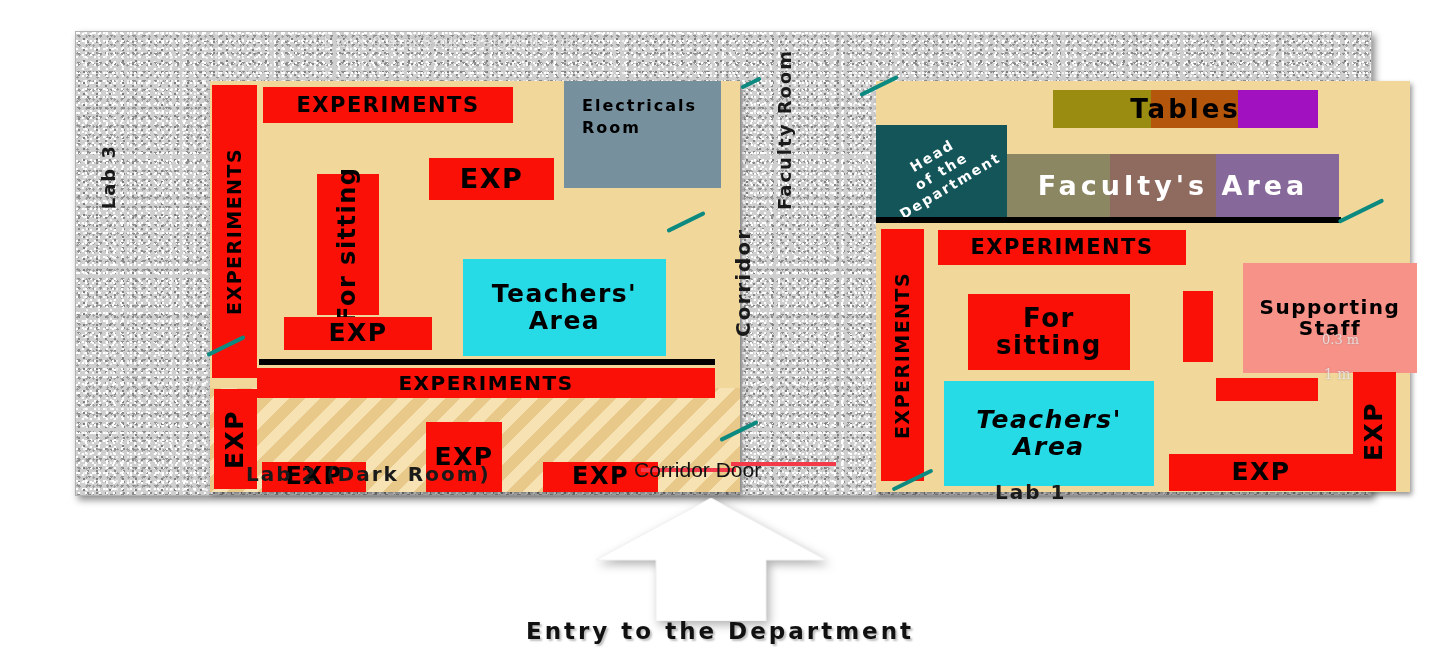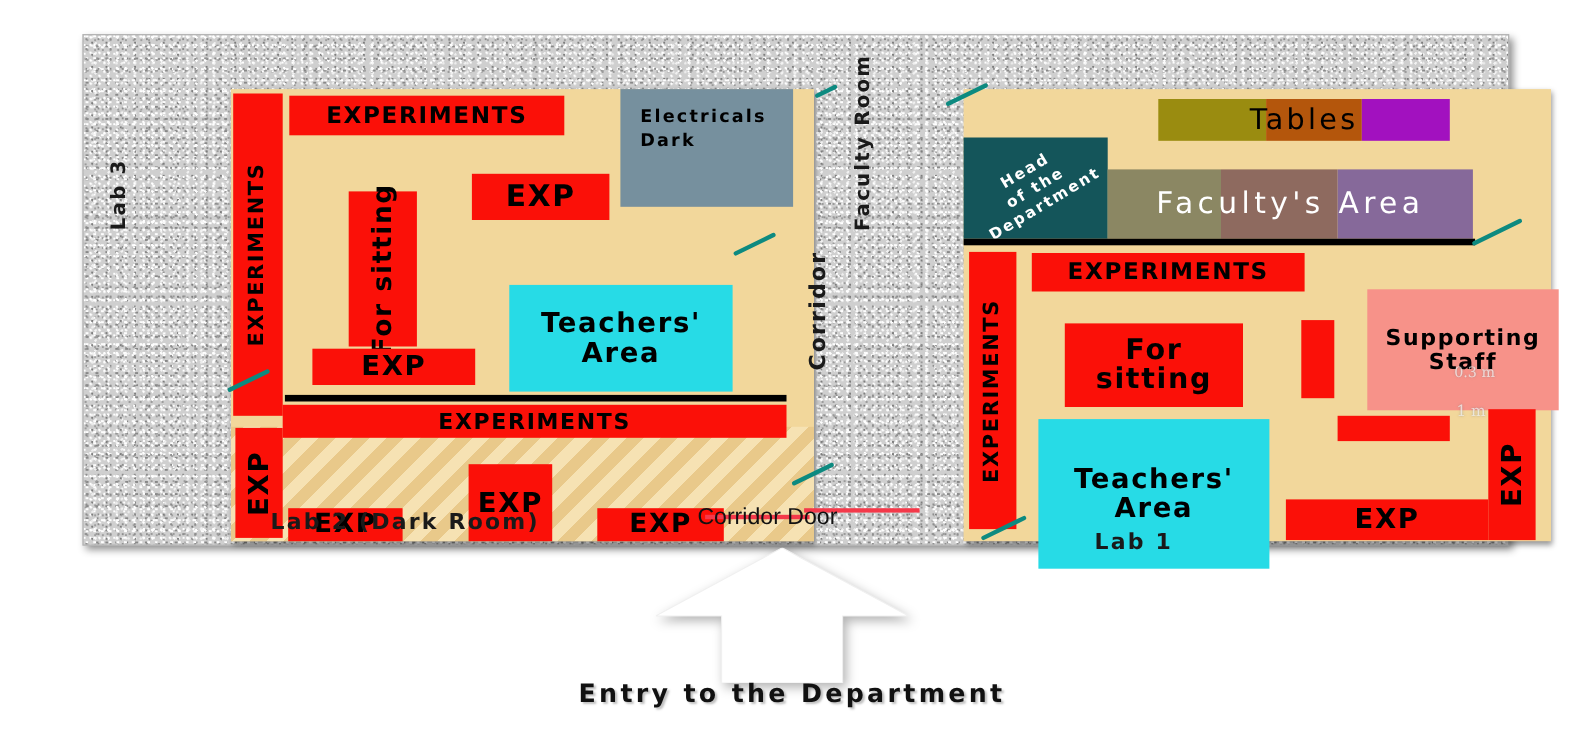--- a/index.html
+++ b/index.html
@@ -48,21 +48,21 @@
   .cyan{background:#27dbe6;text-align:center;}
   .slate{background:#76909e;}
   .pink{background:#f79289;margin-left:27px;}
   .teal-dark{background:#14555a;color:#fff;}
   .vert{writing-mode:vertical-rl;transform:rotate(180deg);}
 
   
   .segbar{position:absolute;display:flex;}
   .segbar .seg{height:100%;}
   .segbar .cap{position:absolute;inset:0;display:flex;align-items:center;
-               justify-content:center;font-weight:400;letter-spacing:3px;}
+               justify-content:center;font-weight:700;letter-spacing:3px;}
 
   
   .counter{position:absolute;background:#000;}
 
   
   .door-mark{position:absolute;background:#0d8a80;height:4px;border-radius:2px;}
 
   
   .slide-line{position:absolute;background:#f4394a;height:4px;}
 
@@ -88,38 +88,39 @@
     letter-spacing:3px;color:#111;text-shadow:2px 2px 2px rgba(0,0,0,.25);}
 
   #sliding-door-label{position:absolute;left:634px;top:458px;font-size:21px;
     font-family:"Liberation Sans", sans-serif;font-weight:400;letter-spacing:0px;color:#111;}
 </style>
 </head>
 <body>
 
 <div id="plan-frame">
 
+  <div class="faint" style="left:245px;top:2px;font-size:14px;letter-spacing:1px;">1 m X 0.4 m Sink, Height 0.2 m</div>
 
   <div class="room" id="lab-left">
 
     <div id="dark-room-hatch"></div>
 
     <div class="blk red vert" style="left:2px;top:4px;width:45px;height:293px;font-size:19px;">EXPERIMENTS</div>
 
     <div class="blk red" style="left:53px;top:6px;width:250px;height:36px;font-size:21px;">EXPERIMENTS</div>
 
     <div class="blk red" style="left:219px;top:77px;width:125px;height:42px;font-size:27px;">EXP</div>
 
     <div class="blk red vert" style="left:107px;top:93px;width:62px;height:141px;font-size:24px;white-space:pre;">For sitting</div>
 
     <div class="blk red" style="left:74px;top:236px;width:148px;height:33px;font-size:25px;">EXP</div>
 
     <div class="blk slate" style="left:354px;top:0px;width:157px;height:107px;font-size:16px;
          white-space:pre-line;justify-content:flex-start;align-items:flex-start;
-         padding:14px 0 0 18px;box-sizing:border-box;text-align:left;letter-spacing:2px;line-height:1.4;">Electricals Dark</div>
+         padding:14px 0 0 18px;box-sizing:border-box;text-align:left;letter-spacing:2px;line-height:1.4;">Electricals Room</div>
 
     <div class="blk cyan" style="left:253px;top:178px;width:203px;height:97px;font-size:25px;white-space:pre-line;">Teachers' Area</div>
 
     <div class="counter" style="left:49px;top:278px;width:456px;height:6px;"></div>
 
     <div class="blk red" style="left:47px;top:287px;width:458px;height:30px;font-size:20px;">EXPERIMENTS</div>
 
     <div class="blk red vert" style="left:4px;top:308px;width:43px;height:100px;font-size:25px;">EXP</div>
 
     <div class="blk red" style="left:52px;top:381px;width:104px;height:30px;font-size:24px;">EXP</div>
@@ -165,21 +166,21 @@
     <div class="blk red" style="left:92px;top:213px;width:162px;height:76px;font-size:26px;white-space:pre-line;">For
 sitting</div>
 
     <div class="blk red" style="left:307px;top:210px;width:30px;height:71px;"></div>
 
     <div class="blk pink" style="left:340px;top:182px;width:174px;height:110px;font-size:20px;white-space:pre-line;">Supporting
 Staff</div>
 
     <div class="blk red" style="left:340px;top:297px;width:102px;height:23px;"></div>
 
-    <div class="blk cyan" style="left:68px;top:300px;width:210px;height:136px;font-size:25px;white-space:pre-line;">Teachers'
+    <div class="blk cyan" style="left:68px;top:300px;width:210px;height:105px;font-size:25px;white-space:pre-line;font-style:italic;">Teachers'
 Area</div>
 
     <div class="blk red" style="left:293px;top:373px;width:184px;height:37px;font-size:25px;">EXP</div>
 
     <div class="blk red vert" style="left:477px;top:291px;width:43px;height:119px;font-size:25px;">EXP</div>
 
     <div class="door-mark" style="left:-18px;top:3px;width:42px;transform:rotate(-26deg);"></div>
     <div class="door-mark" style="left:460px;top:128px;width:50px;transform:rotate(-26deg);"></div>
     <div class="door-mark" style="left:14px;top:397px;width:45px;transform:rotate(-26deg);"></div>
   </div>

